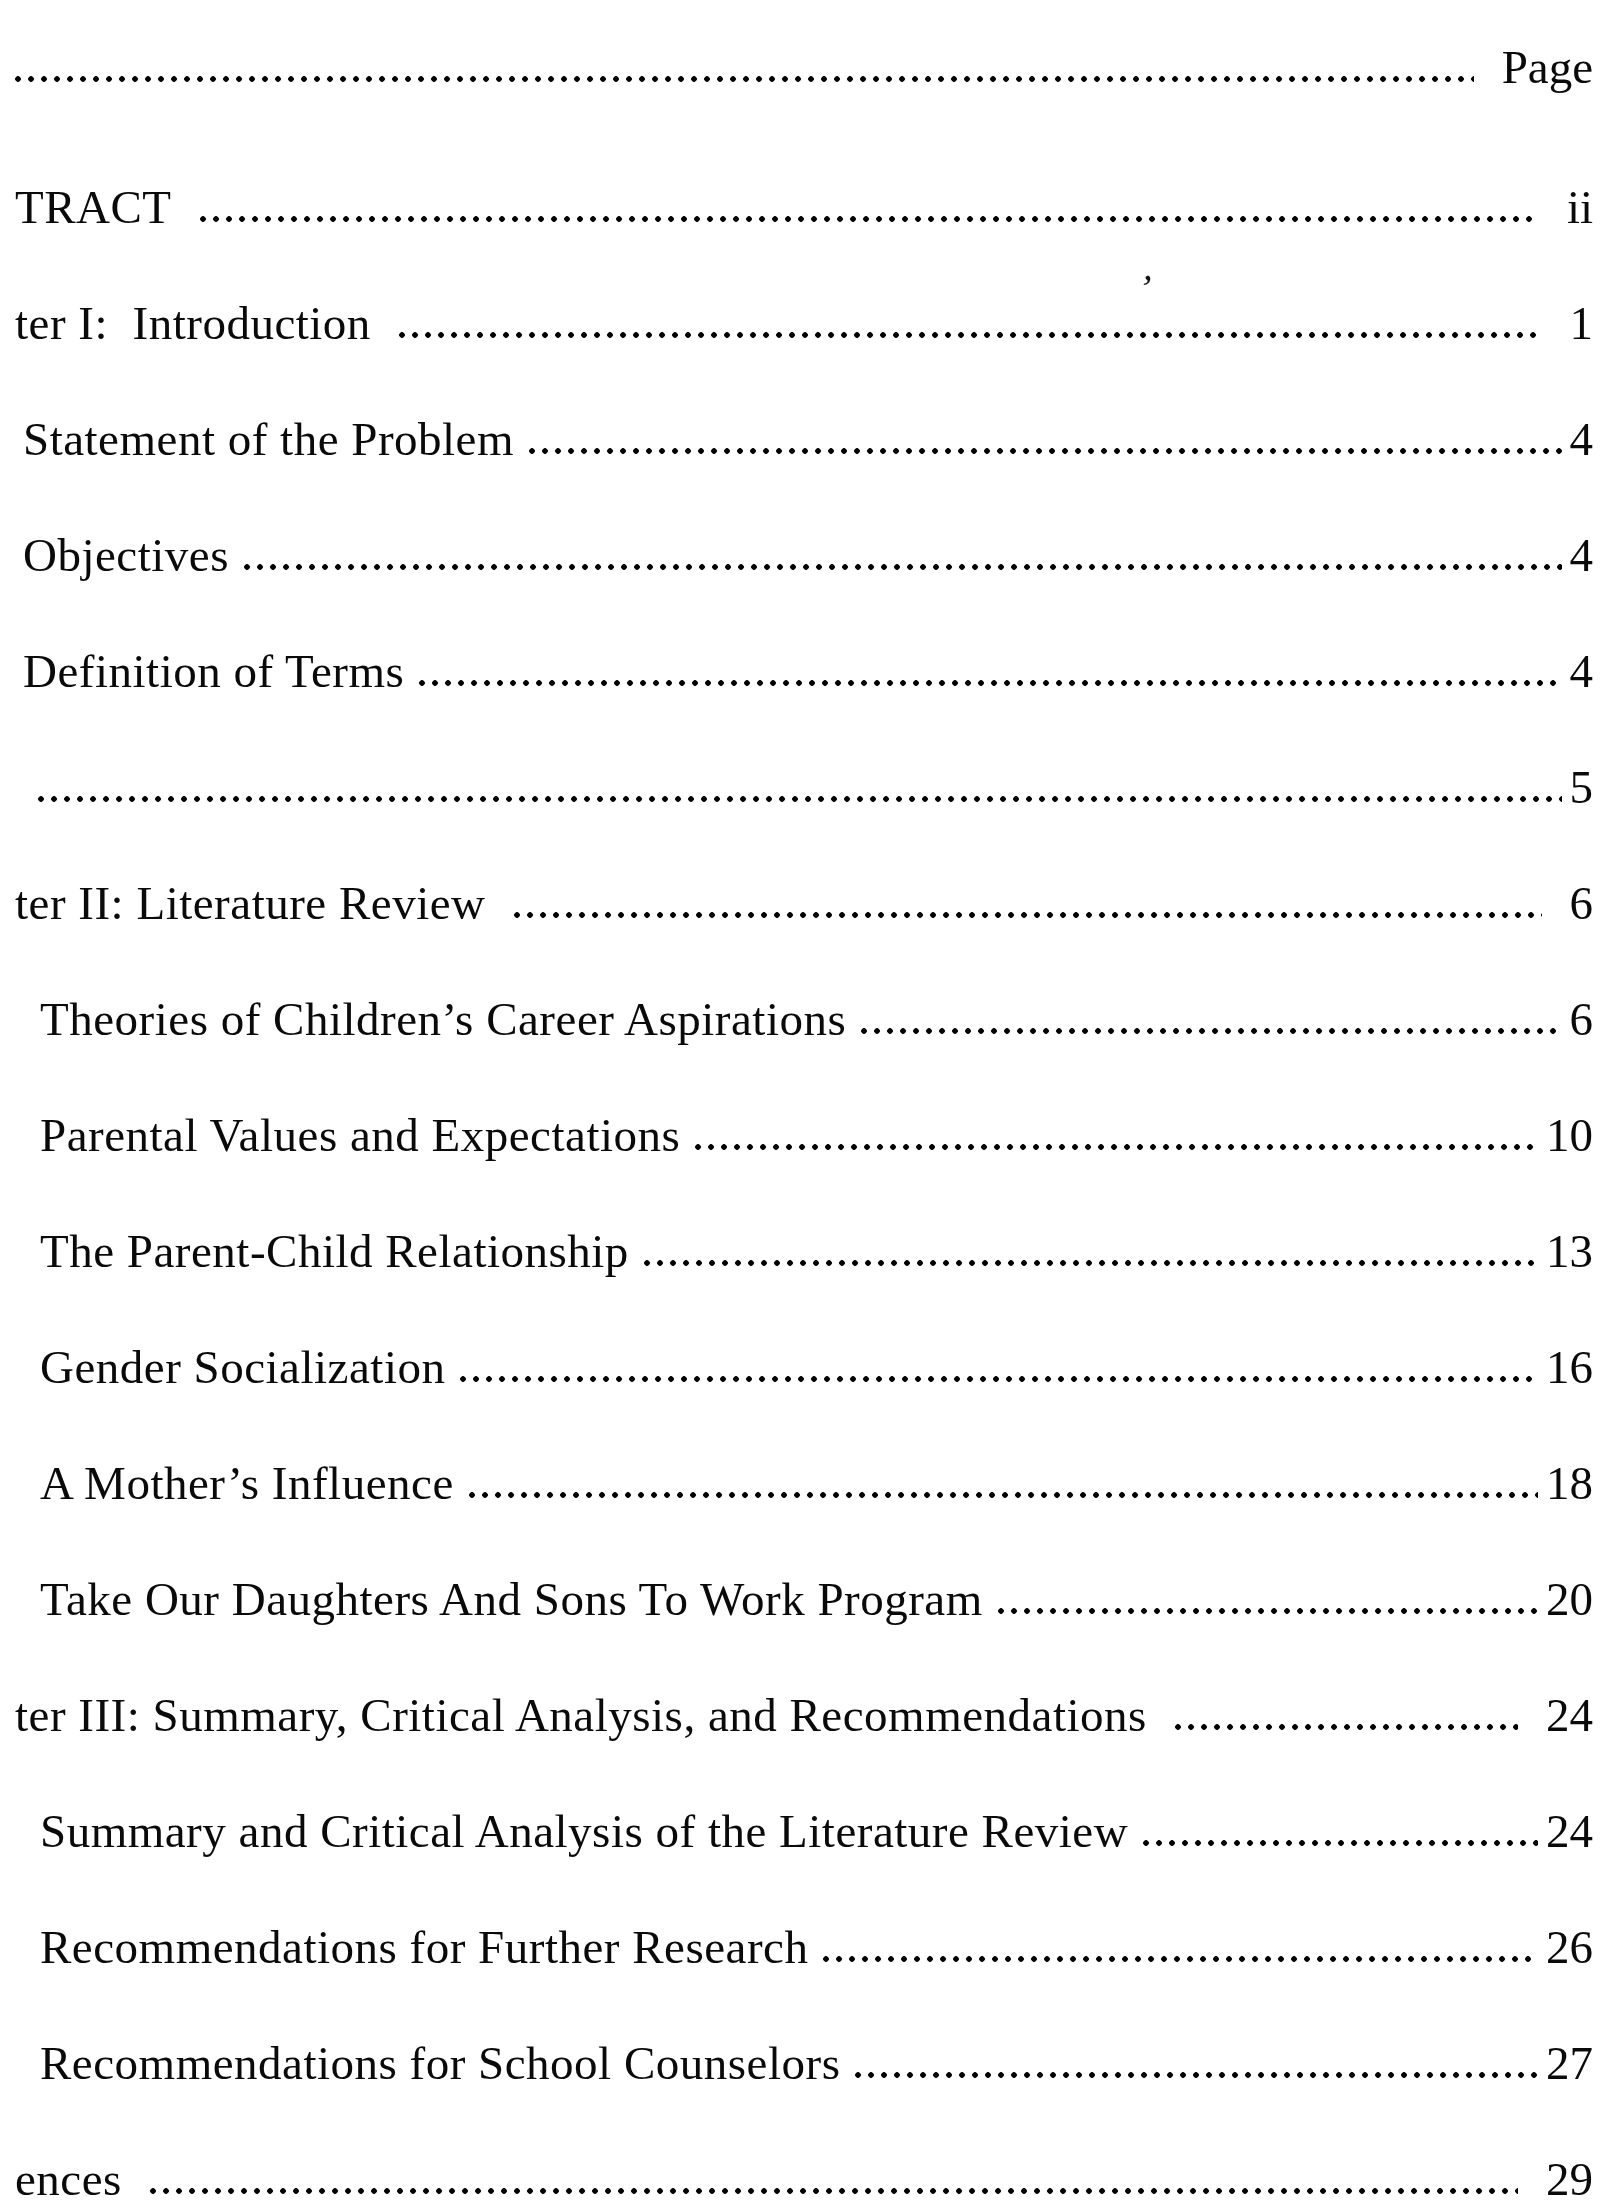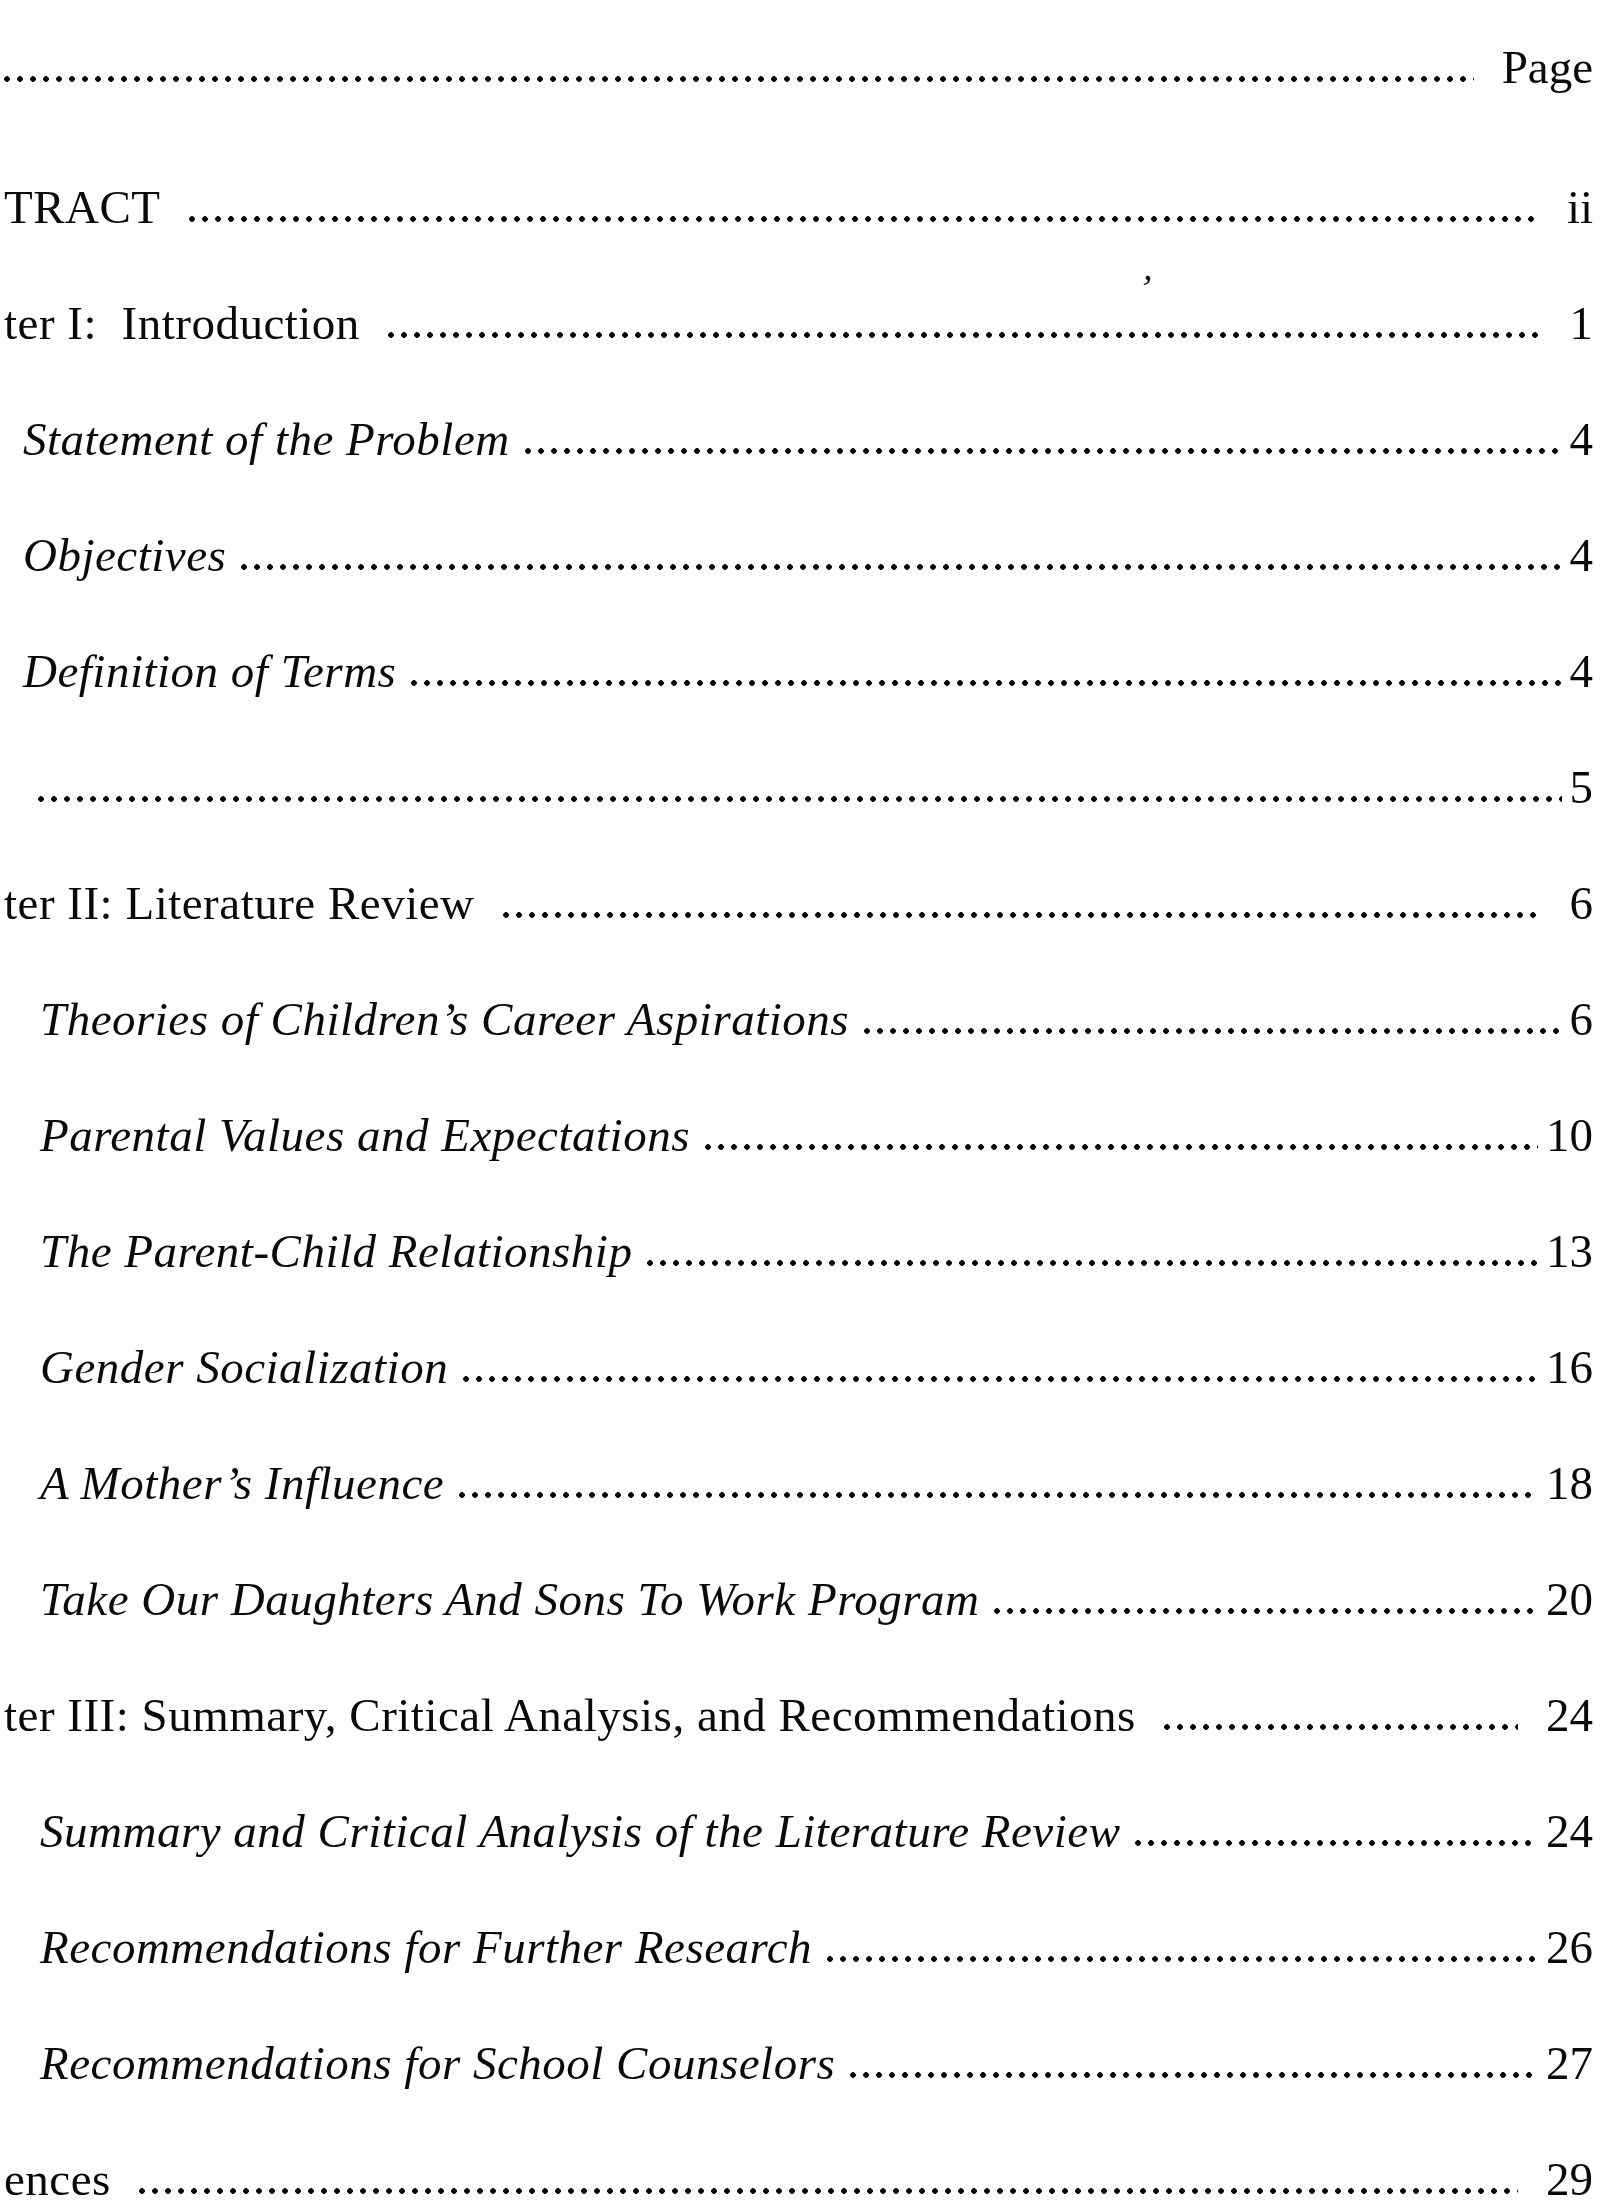--- a/index.html
+++ b/index.html
@@ -22,24 +22,24 @@
     box-sizing: border-box;
   }
   .toc-row {
     display: flex;
     align-items: baseline;
     height: 116px;
     font-size: 47px;
     line-height: 1;
     white-space: pre;
   }
-  .indent-0 { padding-left: 4px; gap: 20px; }
+  .indent-0 { padding-left: 15px; gap: 20px; }
   .indent-1 { padding-left: 23px; }
   .indent-2 { padding-left: 40px; }
-  .style-italic .toc-label { font-style: italic; }
+  .style-italic .toc-label { }
   .toc-label {
     flex: 0 0 auto;
     letter-spacing: 0.5px;
   }
   .toc-leader {
     flex: 1 1 auto;
     min-width: 26px;
     height: 8px;
     margin: 0 8px 1px 8px;
     background-image: radial-gradient(circle at 3px 4px, #000 2.5px, rgba(0,0,0,0) 3.1px);

